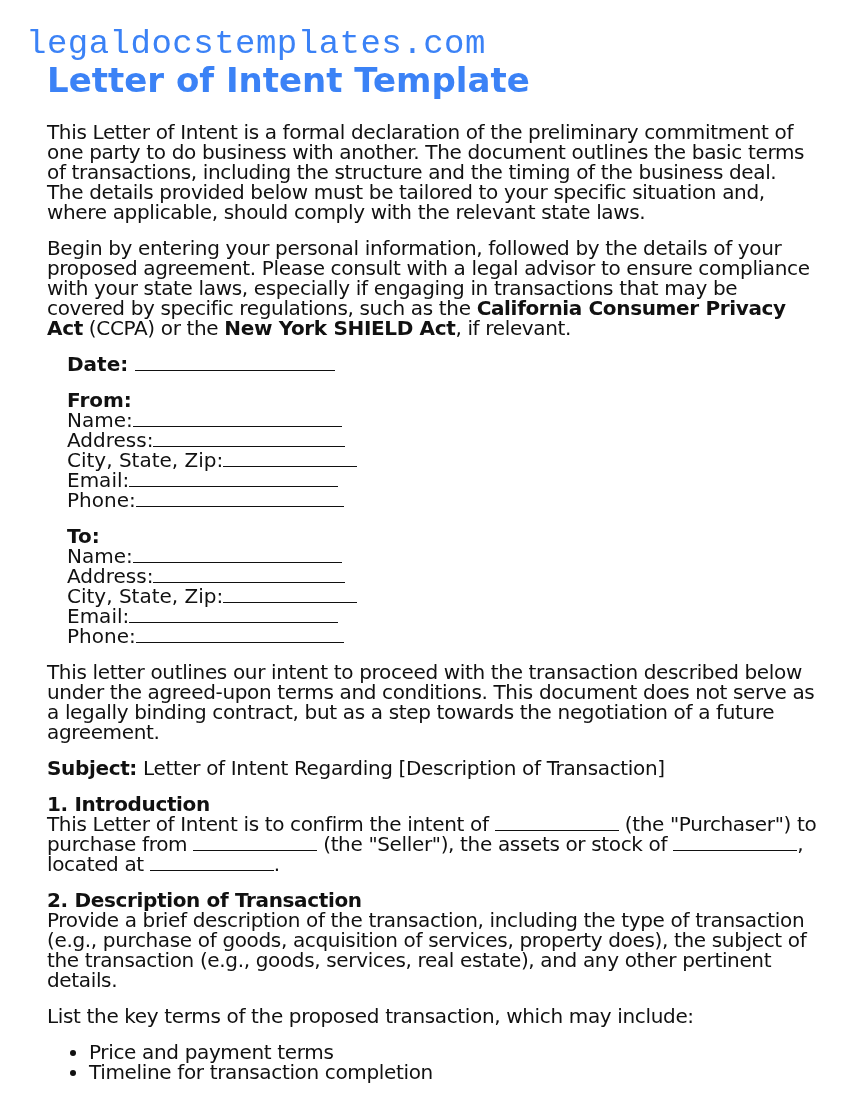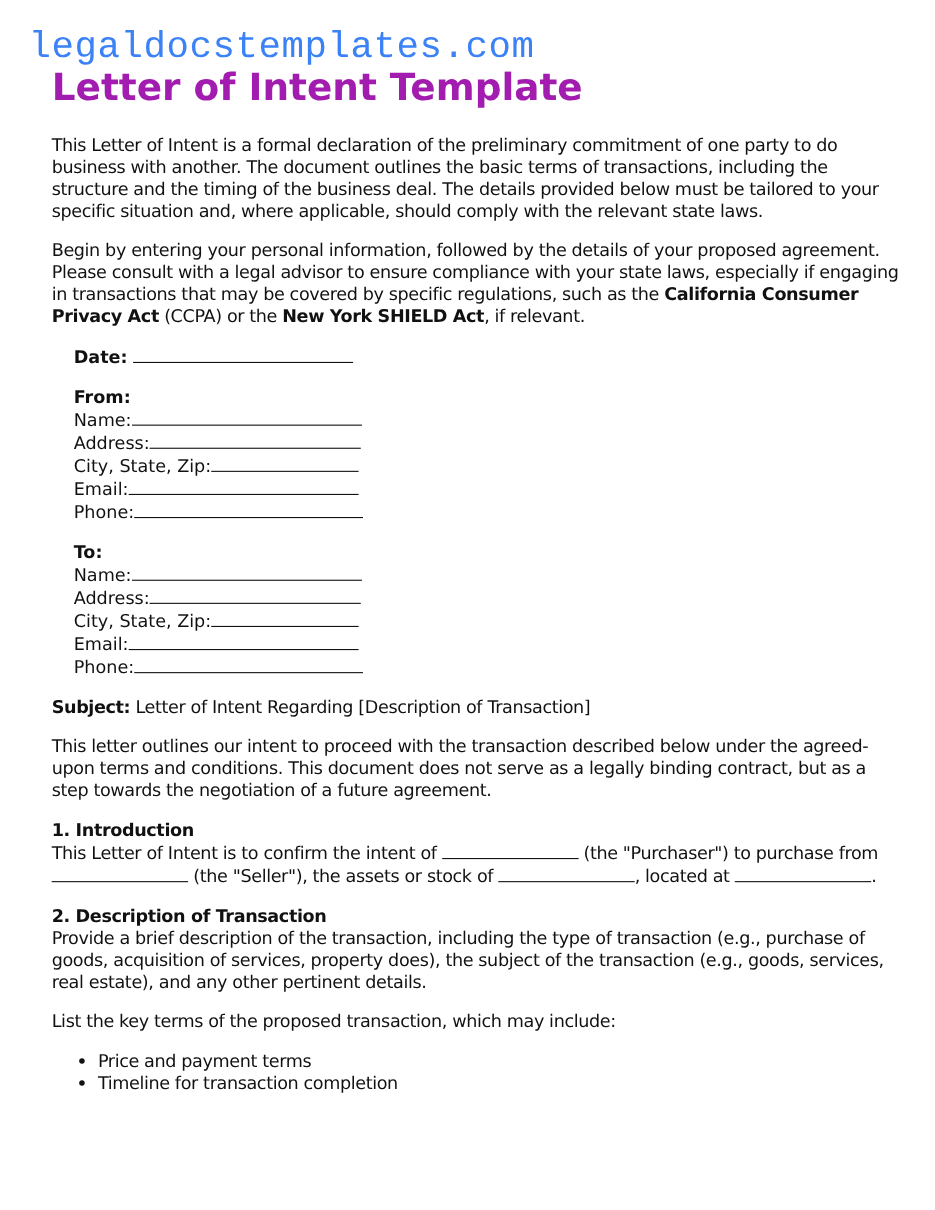--- a/index.html
+++ b/index.html
@@ -9,25 +9,25 @@
       font-family: "DejaVu Sans", sans-serif;
     }
     .watermark {
       position: absolute; left: 26px; top: 24px;
       font-family: "Liberation Mono", "DejaVu Sans Mono", monospace;
       font-size: 34px; line-height: 40px; color: #3b82f6; letter-spacing: 0.5px;
     }
     .title {
       position: absolute; left: 47px; top: 58px;
       font-family: "DejaVu Sans", sans-serif; font-weight: bold;
-      font-size: 34px; line-height: 44px; color: #a21caf; margin: 0; text-align: center;
+      font-size: 34px; line-height: 44px; color: #3b82f6; margin: 0; text-align: center;
     }
     .content {
       position: absolute; left: 47px; top: 122px; width: 770px;
-      font-size: 16px; line-height: 20px;
+      font-size: 20px; line-height: 20px;
     }
     p { margin: 0 0 16px 0; }
     .cond { letter-spacing: -0.35px; }
     b { font-weight: bold; }
     .fieldblock { margin-bottom: 16px; margin-left: 20px; }
     .fieldrow { display: block; white-space: nowrap; }
     .blank { display: inline-block; border-bottom: 1px solid #111; height: 15px; vertical-align: baseline; }
     .section-heading { font-weight: bold; display: block; }
     ul { margin: 16px 0 0 0; padding-left: 42px; }
     li { margin: 0; }
@@ -61,23 +61,23 @@
 
   <div class="fieldblock">
     <b class="fieldrow">To:</b>
     <span class="fieldrow"><span>Name:</span><span class="blank" style="width:209px"></span></span>
     <span class="fieldrow"><span>Address:</span><span class="blank" style="width:192px"></span></span>
     <span class="fieldrow"><span>City, State, Zip:</span><span class="blank" style="width:134px"></span></span>
     <span class="fieldrow"><span>Email:</span><span class="blank" style="width:209px"></span></span>
     <span class="fieldrow"><span>Phone:</span><span class="blank" style="width:208px"></span></span>
   </div>
 
+  <p class="cond">This letter outlines our intent to proceed with the transaction described below under the agreed-upon terms and conditions. This document does not serve as a legally binding contract, but as a step towards the negotiation of a future agreement.</p>
+
   <p class="cond"><b>Subject:</b><span> Letter of Intent Regarding [Description of Transaction]</span></p>
-
-  <p class="cond">This letter outlines our intent to proceed with the transaction described below under the agreed-upon terms and conditions. This document does not serve as a legally binding contract, but as a step towards the negotiation of a future agreement.</p>
 
   <p class="cond">
     <span class="section-heading">1. Introduction</span><span>This Letter of Intent is to confirm the intent of </span><span class="blank" style="width:124px"></span><span> (the "Purchaser") to purchase from </span><span class="blank" style="width:124px"></span><span> (the "Seller"), the assets or stock of </span><span class="blank" style="width:124px"></span><span>, located at </span><span class="blank" style="width:124px"></span><span>.</span>
   </p>
 
   <p class="cond">
     <span class="section-heading">2. Description of Transaction</span><span>Provide a brief description of the transaction, including the type of transaction (e.g., purchase of goods, acquisition of services, property does), the subject of the transaction (e.g., goods, services, real estate), and any other pertinent details.</span>
   </p>
 
   <div class="cond">

